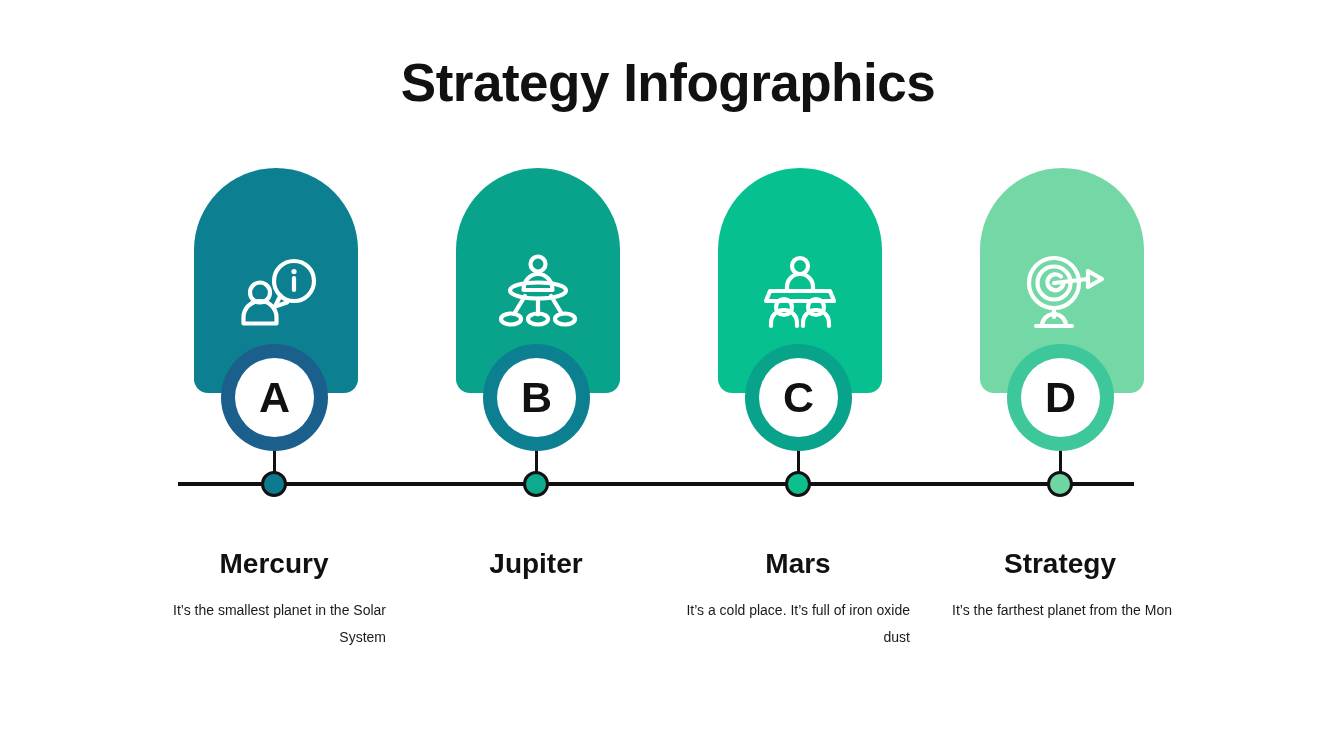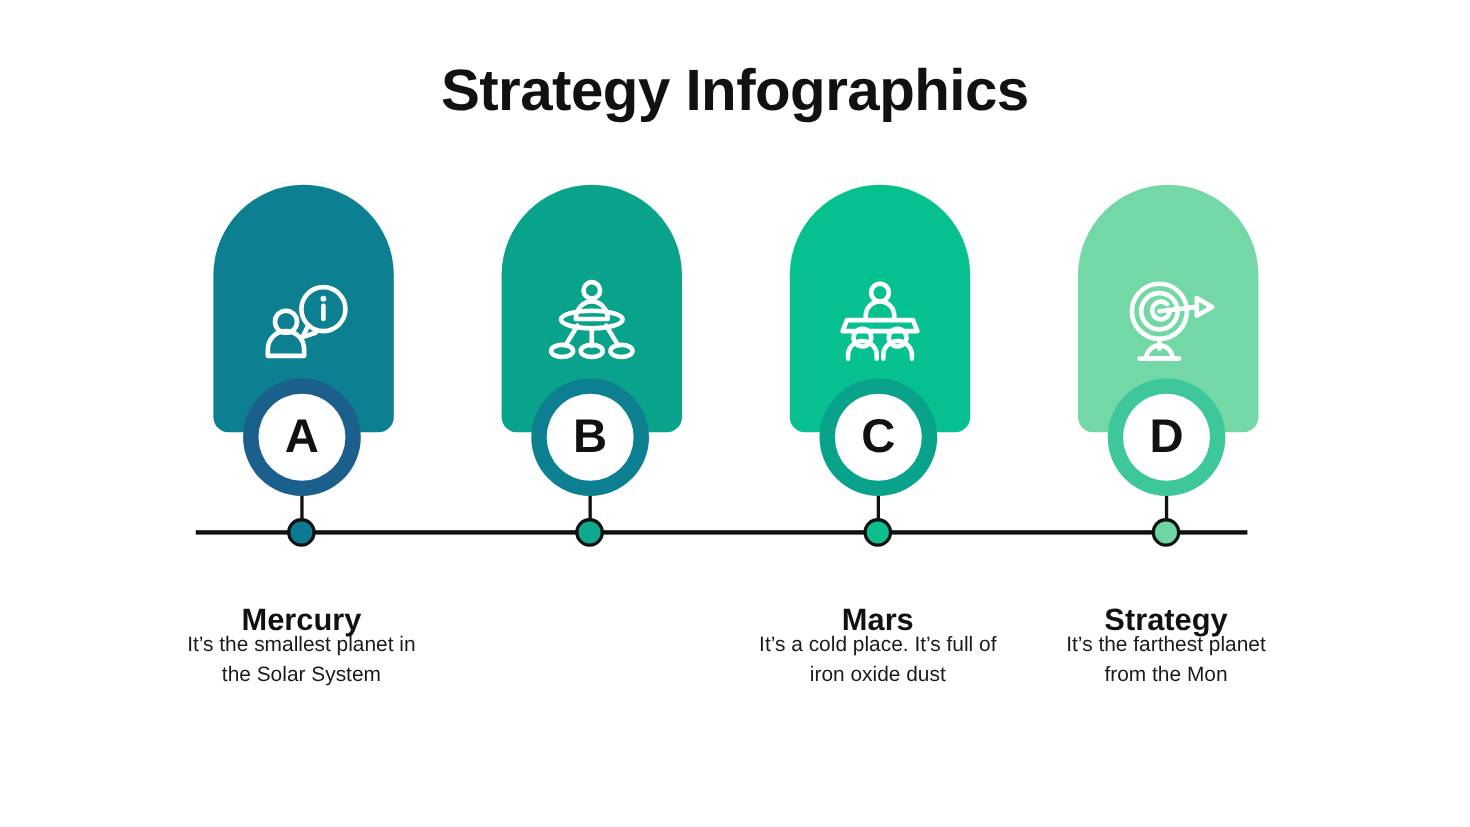--- a/index.html
+++ b/index.html
@@ -143,24 +143,24 @@
     width: 268px;
     text-align: center;
     font-size: 28px;
     font-weight: bold;
     color: #111111;
     font-family: "Liberation Sans", sans-serif;
   }
   .planet-desc {
     position: absolute;
     left: 22px;
-    top: 573px;
+    top: 597px;
     width: 224px;
-    text-align: center;
-    font-size: 19px;
+    text-align: right;
+    font-size: 14px;
     line-height: 27px;
     color: #1a1a1a;
     font-family: "Liberation Sans", sans-serif;
   }
 </style>
 </head>
 <body>
 
 <div class="slide">
 
@@ -216,20 +216,21 @@
       </div>
 
       <div class="stem" style="background: rgb(17, 17, 17);"></div>
 
       <div class="badge" style="background: rgb(12, 128, 144);">
         <div class="badge-inner">B</div>
       </div>
 
       <div class="dot" style="background: rgb(14, 169, 142); border-color: rgb(17, 17, 17);"></div>
 
+      <div class="planet-name">Jupiter</div>
     </div>
 
     <div class="column col-2">
 
       <div class="card" style="background: rgb(6, 193, 143);">
         <div class="card-icon">
           <svg width="88" height="74" viewBox="0 0 88 74" fill="none" stroke="#ffffff" stroke-width="4.2" stroke-linecap="round" stroke-linejoin="round">
             <circle cx="44" cy="11" r="8"></circle>
             <path d="M31 34 v-2 a13 13 0 0 1 26 0 v2"></path>
             <path d="M14 36 h60 l4 10 H10 z"></path>

